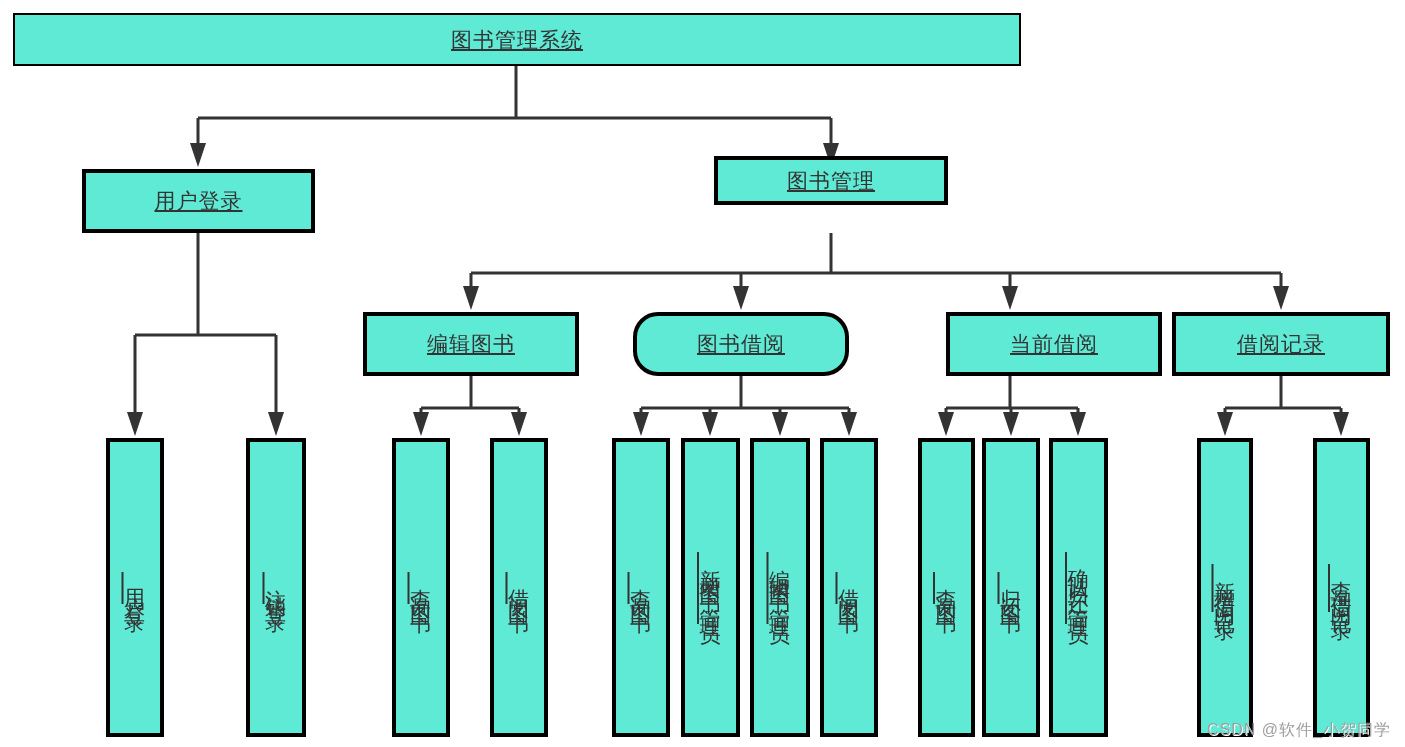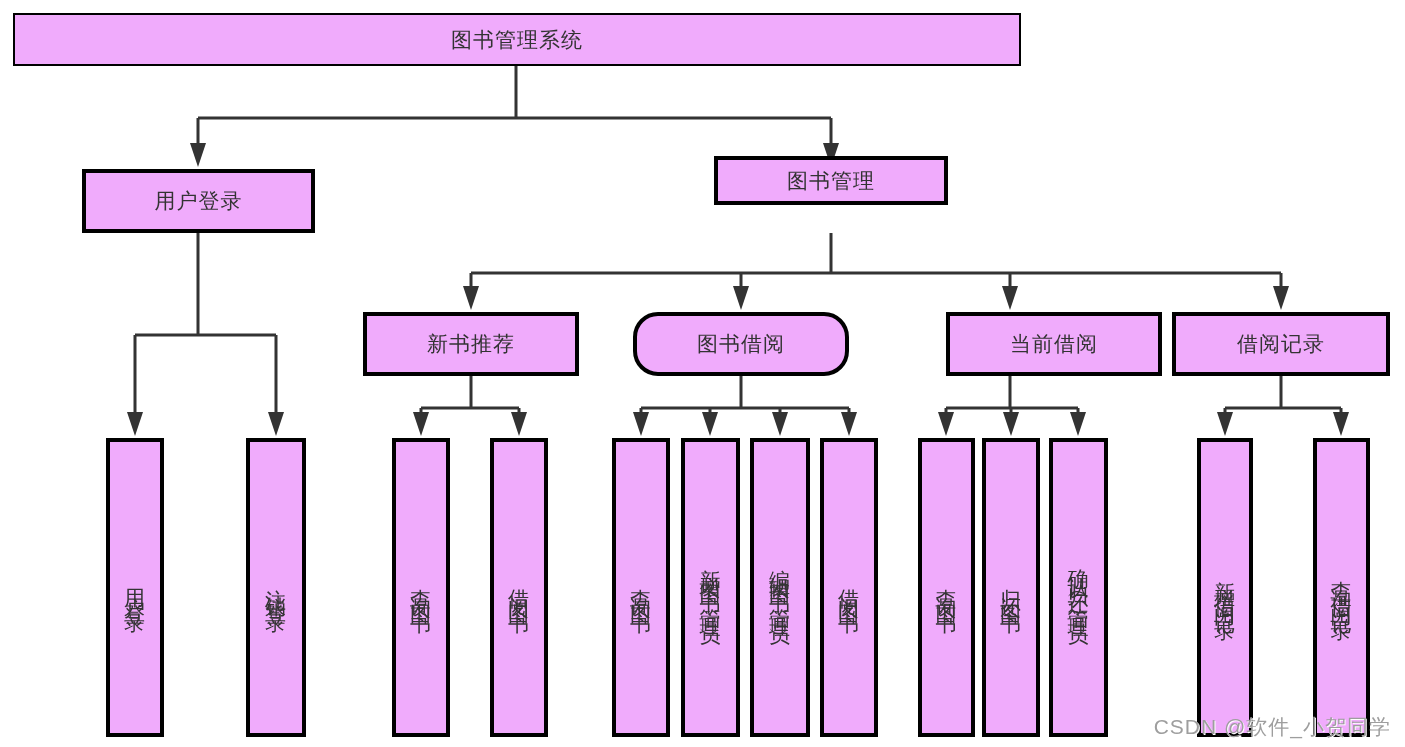--- a/index.html
+++ b/index.html
@@ -13,45 +13,46 @@
   }
   #connectors {
     position: absolute;
     left: 0; top: 0;
     width: 1405px; height: 747px;
     z-index: 0;
   }
   .box {
     position: absolute;
     box-sizing: border-box;
-    background: #f0abfc;
+    background: #5eead4;
     border: 4px solid #000000;
     color: #333333;
     display: flex;
     align-items: center;
     justify-content: center;
     font-size: 21px;
     letter-spacing: 1px;
     z-index: 1;
     white-space: nowrap;
+    text-decoration: underline;
   }
   .box.root { border-width: 2px; }
   .vbox {
     writing-mode: vertical-rl;
     text-orientation: mixed;
     letter-spacing: 8px;
     white-space: normal;
     line-height: 1;
     font-size: 21px;
   }
   .watermark {
     position: absolute;
     right: 14px;
     bottom: 6px;
-    font-size: 21px;
+    font-size: 16px;
     color: #9e9e9e;
     text-shadow: 1px 1px 0 #ffffff;
     z-index: 2;
     letter-spacing: 1px;
   }
 </style>
 </head>
 <body>
 
 <div id="canvas">
@@ -118,21 +119,21 @@
       <polygon points="1217,412 1233,412 1225,436"></polygon>
       <polygon points="1333,412 1349,412 1341,436"></polygon>
     </g>
   </svg>
 
   <div class="box root" style="left:13px; top:13px; width:1008px; height:53px;">图书管理系统</div>
 
   <div class="box" style="left:82px; top:169px; width:233px; height:64px;">用户登录</div>
   <div class="box" style="left:714px; top:156px; width:234px; height:49px;">图书管理</div>
 
-  <div class="box" style="left:363px; top:312px; width:216px; height:64px;">新书推荐</div>
+  <div class="box" style="left:363px; top:312px; width:216px; height:64px;">编辑图书</div>
   <div class="box" style="left:633px; top:312px; width:216px; height:64px;border-radius:25px;">图书借阅</div>
   <div class="box" style="left:902px; top:312px; width:216px; height:64px;margin-left:44px;">当前借阅</div>
   <div class="box" style="left:1172px; top:312px; width:218px; height:64px;">借阅记录</div>
 
   <div class="box vbox" style="left:106px; top:438px; width:58px; height:299px;">用户登录</div>
   <div class="box vbox" style="left:246px; top:438px; width:60px; height:299px;">注销登录</div>
 
   <div class="box vbox" style="left:392px; top:438px; width:58px; height:299px;">查询图书</div>
   <div class="box vbox" style="left:490px; top:438px; width:58px; height:299px;">借阅图书</div>
 

